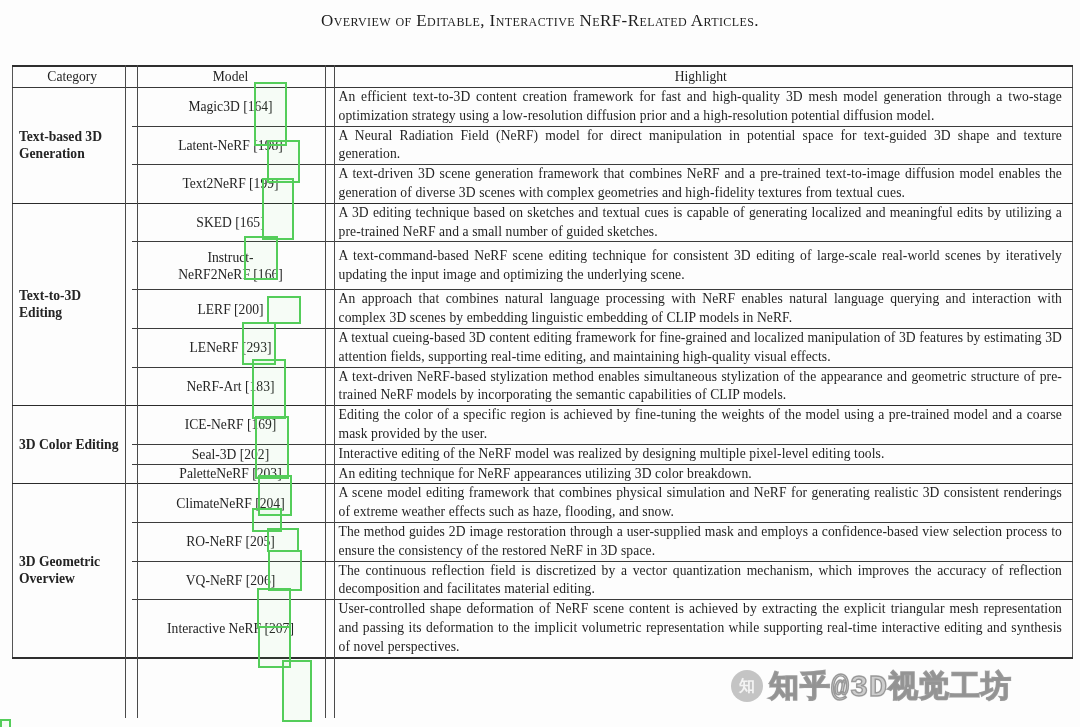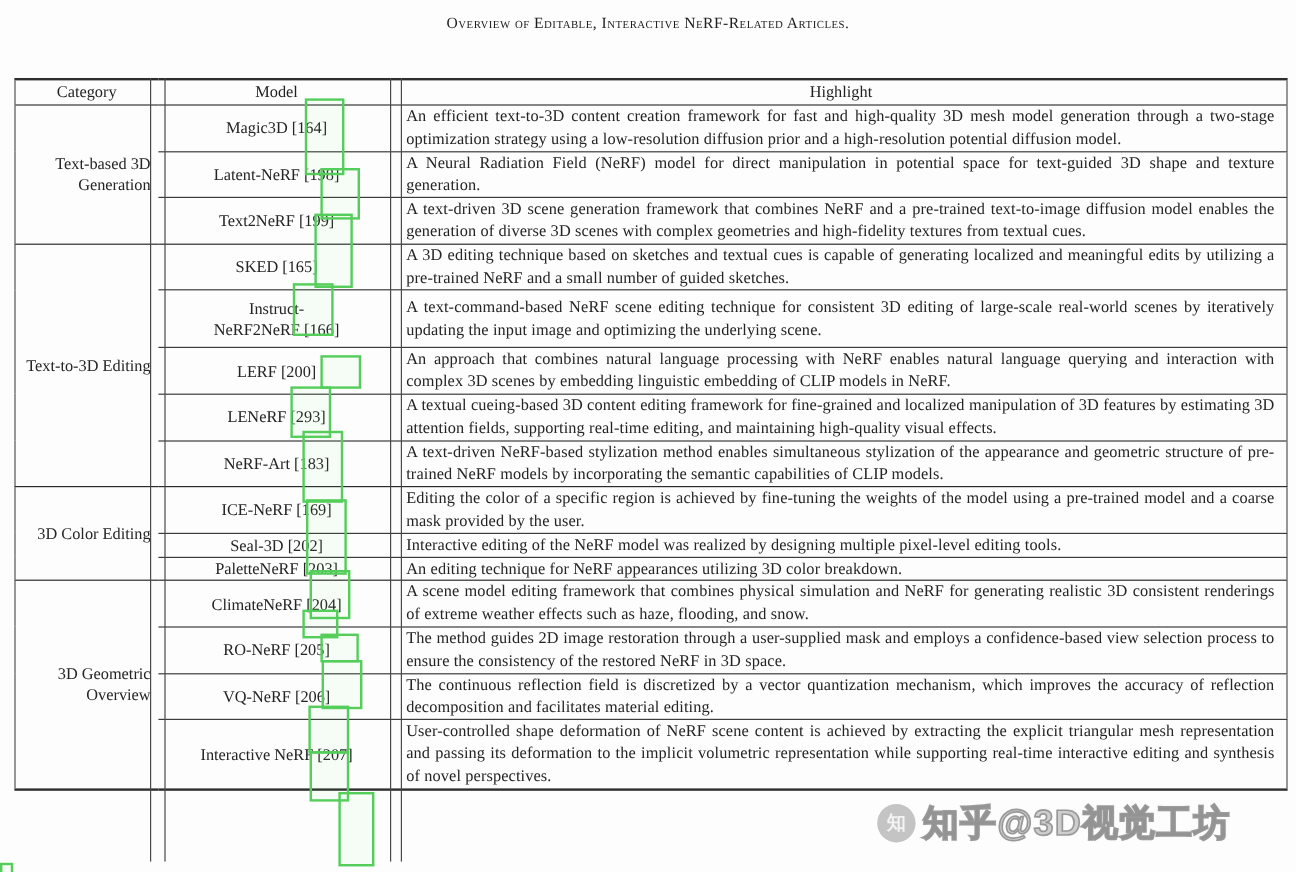--- a/index.html
+++ b/index.html
@@ -5,35 +5,35 @@
   html,body{margin:0;padding:0;}
   body{
     width:1080px;height:727px;position:relative;overflow:hidden;
     background:#fdfdfd;color:#222;
     font-family:"Liberation Serif","DejaVu Serif",serif;
   }
   .page{position:absolute;inset:0;}
   
   .caption{position:absolute;left:0;top:7px;width:1080px;text-align:center;}
   .caption .t1{font-size:14.5px;letter-spacing:.6px;color:#1d1d1d;}
-  .caption .t2{font-size:13px;font-variant:small-caps;letter-spacing:.4px;color:#1d1d1d;margin-top:4px;text-align:center;}
+  .caption .t2{font-size:17px;font-variant:small-caps;letter-spacing:.4px;color:#1d1d1d;margin-top:4px;text-align:center;}
   
   table.main{
     position:absolute;left:12px;top:65px;width:1060px;
     border-collapse:collapse;table-layout:fixed;
     border-top:2px solid #2e2e2e;border-bottom:2px solid #2e2e2e;
     border-left:1px solid #555;border-right:1px solid #555;
     font-size:13.6px;color:#242424;
   }
   table.main th{
     font-weight:normal;font-size:13.6px;height:20px;padding:0;
     border-bottom:1px solid #383838;color:#1f1f1f;
   }
   td{vertical-align:middle;padding:0;}
-  td.cat-cell{text-align:right;line-height:17px;padding:0 6px;}
+  td.cat-cell{text-align:left;line-height:17px;padding:0 6px;font-weight:bold;}
   td.model-cell{text-align:center;line-height:17px;white-space:pre-line;}
   td.hl-cell{
     text-align:justify;line-height:18.8px;padding:0 10px 0 9px;
     letter-spacing:.1px;
   }
   tr.row-sep td.model-cell, tr.row-sep td.hl-cell{border-top:1px solid #3c3c3c;}
   tr.group-start td{border-top:1.6px solid #2b2b2b;}
   tr.tall-model td{height:47px;}
   
   .vline{position:absolute;top:65px;height:653px;width:1px;background:#4a4a4a;}
@@ -45,21 +45,21 @@
     display:flex;align-items:center;gap:6px;pointer-events:none;
   }
   .wm-circle{
     width:32px;height:32px;border-radius:50%;flex:0 0 auto;
     background:rgba(150,150,150,.55);
     display:flex;align-items:center;justify-content:center;
     color:rgba(255,255,255,.8);font-size:16px;font-weight:bold;
     font-family:"DejaVu Sans",sans-serif;
   }
   .wm-text{
-    font-family:Liberation Sans, sans-serif;font-size:30px;font-weight:bold;
+    font-family:Liberation Mono, monospace;font-size:30px;font-weight:bold;
     letter-spacing:1px;color:rgba(255,255,255,.28);
     -webkit-text-stroke:1.4px rgba(125,125,125,.72);
     text-shadow:0 0 1px rgba(120,120,120,.5);
     white-space:nowrap;
   }
 </style>
 </head>
 <body>
 
 <div class="page">

